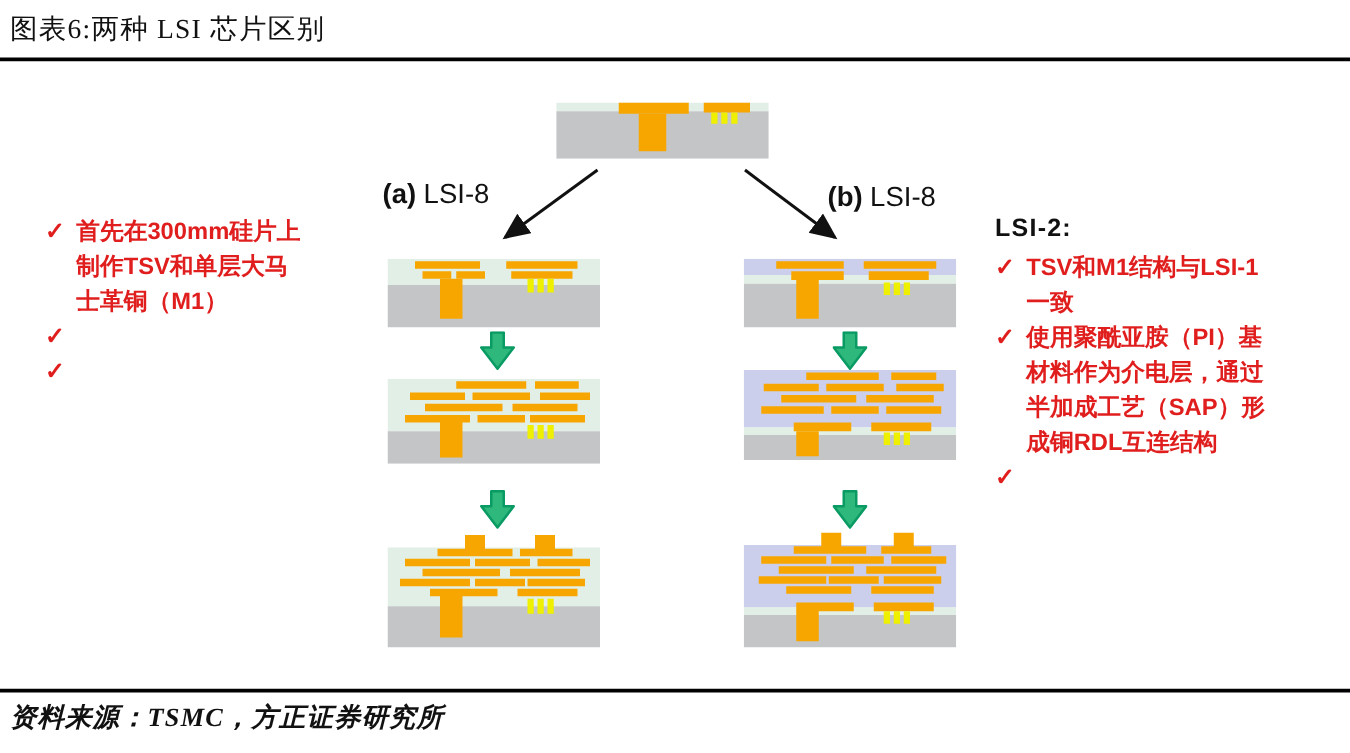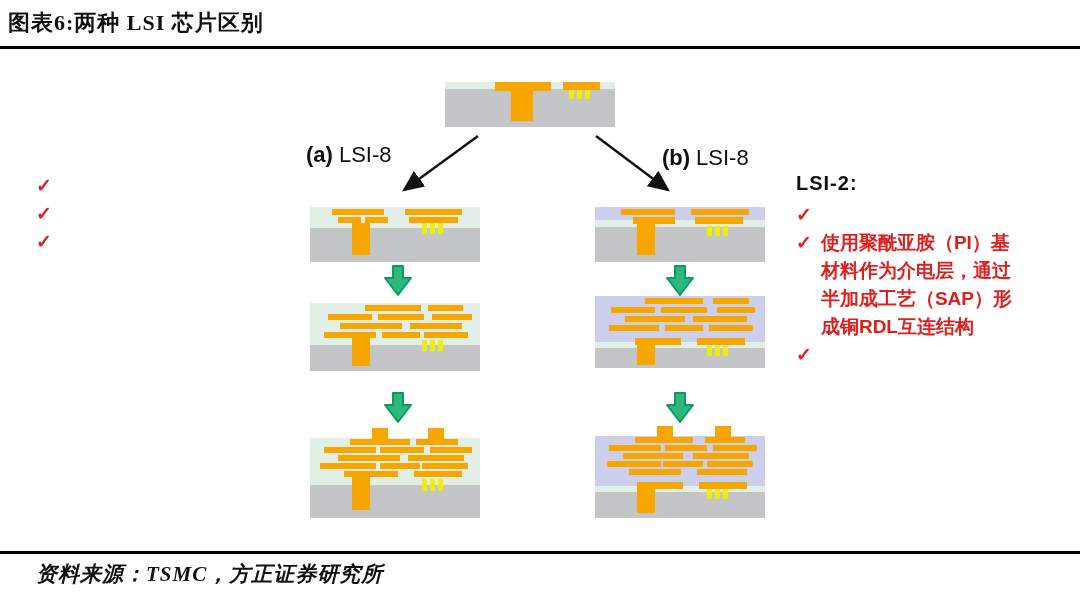--- a/index.html
+++ b/index.html
@@ -16,31 +16,31 @@
   html,body{margin:0;padding:0;background:#ffffff;}
   #canvas{
     position:relative;width:1080px;height:602px;background:#ffffff;
     font-family:"Liberation Sans",sans-serif;overflow:hidden;
   }
   .abs{position:absolute;}
 
   .figure-title{
     left:8px;top:8px;
     font-family:"Liberation Serif",serif;
-    font-size:22px;font-weight:700;color:var(--ink);
+    font-size:22px;font-weight:400;color:var(--ink);
     letter-spacing:1px;white-space:nowrap;
   }
   .rule{left:0;width:1080px;height:3px;background:#000;}
   .rule-top{top:46px;}
   .rule-bottom{top:551px;}
   .source-line{
     left:8px;top:560px;
     font-family:"Liberation Serif",serif;
     font-style:italic;font-weight:700;
-    font-size:21px;color:var(--ink);letter-spacing:1px;white-space:nowrap;margin-left:28px;
+    font-size:21px;color:var(--ink);letter-spacing:1px;white-space:nowrap;
   }
 
   
   .panel{color:var(--bullet_red);}
   .panel-left{left:36px;top:172px;width:262px;}
   .panel-right{left:796px;top:172px;width:286px;}
   .panel-heading{
     color:var(--ink);font-weight:700;font-size:20px;
     letter-spacing:1px;margin:0 0 6px 0;
   }
@@ -78,35 +78,37 @@
 
   <div class="abs figure-title">图表6:两种 LSI 芯片区别</div>
   <div class="abs rule rule-top"></div>
   <div class="abs rule rule-bottom"></div>
   <div class="abs source-line">资料来源：TSMC，方正证券研究所</div>
 
   <div class="abs panel panel-left">
     <ul class="bullet-list">
       <li class="bullet-item">
         <span class="bullet-check">✓</span>
+        <span class="bullet-text">首先在300mm硅片上制作TSV和单层大马士革铜（M1）</span>
       </li>
       <li class="bullet-item">
         <span class="bullet-check">✓</span>
       </li>
       <li class="bullet-item">
         <span class="bullet-check">✓</span>
       </li>
     </ul>
   </div>
 
   <div class="abs panel panel-right">
     <div class="panel-heading">LSI-2:</div>
     <ul class="bullet-list">
       <li class="bullet-item">
         <span class="bullet-check">✓</span>
+        <span class="bullet-text">TSV和M1结构与LSI-1一致</span>
       </li>
       <li class="bullet-item">
         <span class="bullet-check">✓</span>
         <span class="bullet-text">使用聚酰亚胺（PI）基材料作为介电层，通过半加成工艺（SAP）形成铜RDL互连结构</span>
       </li>
       <li class="bullet-item">
         <span class="bullet-check">✓</span>
       </li>
     </ul>
   </div>

